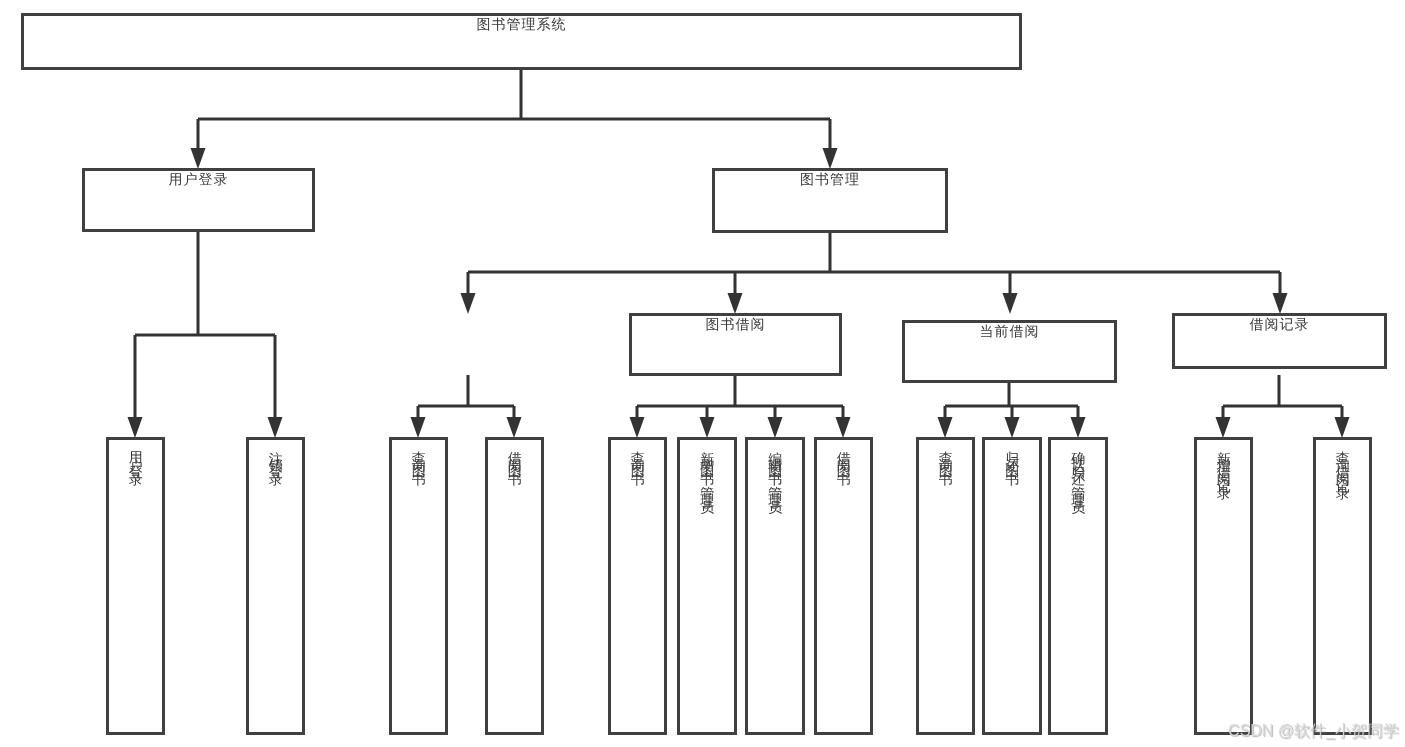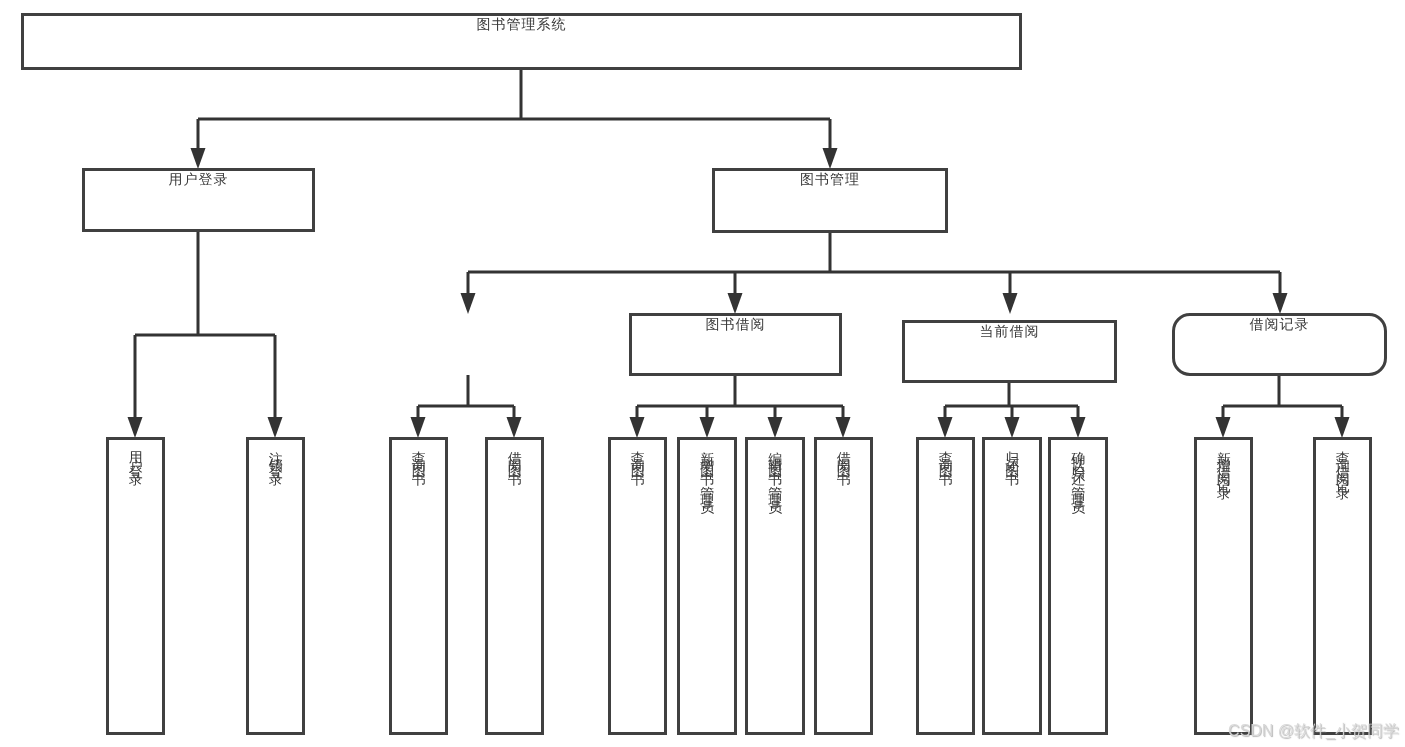--- a/index.html
+++ b/index.html
@@ -117,21 +117,21 @@
   <div class="node" style="left:712px; top:168px; width:236px; height:65px;">
     <span class="hlabel">图书管理</span>
   </div>
 
   <div class="node" style="left:629px; top:313px; width:213px; height:63px;">
     <span class="hlabel">图书借阅</span>
   </div>
   <div class="node" style="left:902px; top:313px; width:215px; height:63px;margin-top:7px;">
     <span class="hlabel">当前借阅</span>
   </div>
-  <div class="node" style="left:1172px; top:313px; width:215px; height:63px;border-radius:18px;">
+  <div class="node" style="left:1172px; top:313px; width:215px; height:56px;">
     <span class="hlabel">借阅记录</span>
   </div>
 
   <div class="node" style="left:106px; top:437px; width:59px; height:298px;">
     <span class="vlabel">用户登录</span>
   </div>
   <div class="node" style="left:246px; top:437px; width:59px; height:298px;">
     <span class="vlabel">注销登录</span>
   </div>
 

